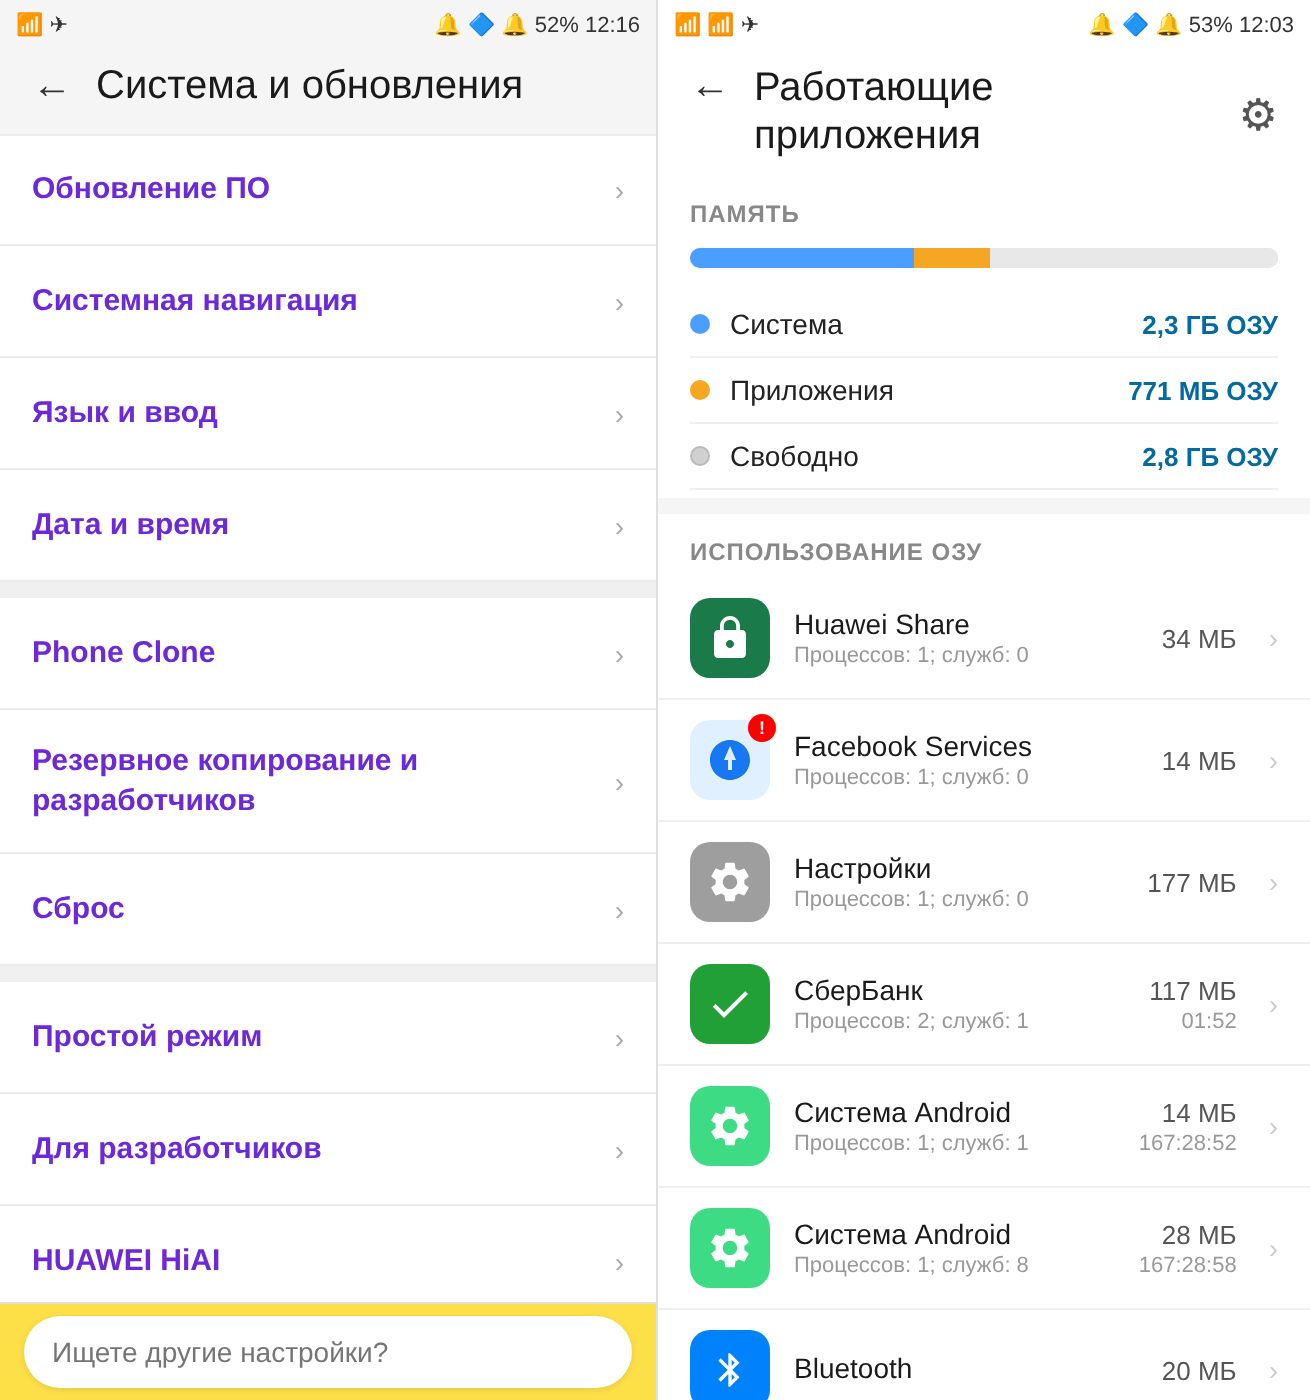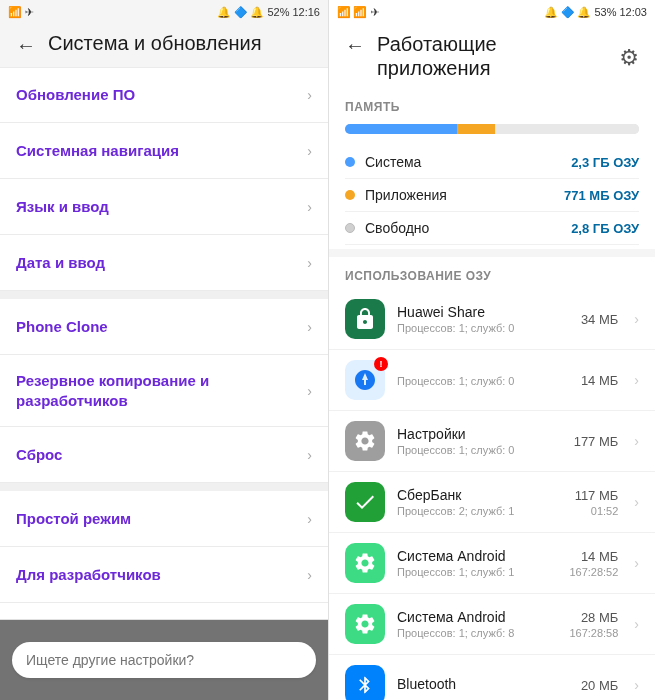--- a/index.html
+++ b/index.html
@@ -88,22 +88,22 @@
       line-height: 1.3;
       font-weight: bold;
     }
 
     .chevron {
       color: #aaa;
       font-size: 14px;
     }
 
     .search-bar {
-      padding: 22px 12px;
-      background: #737373;
+      padding: 6px 12px;
+      background: #fde047;
       border-top: 1px solid #e0e0e0;
     }
 
     .search-input {
       width: 100%;
       padding: 10px 14px;
       border-radius: 24px;
       border: none;
       background: #fff;
       font-size: 14px;
@@ -369,21 +369,21 @@
     </div>
     <div class="menu-item">
       <span class="menu-item-text">Системная навигация</span>
       <span class="chevron">›</span>
     </div>
     <div class="menu-item">
       <span class="menu-item-text">Язык и ввод</span>
       <span class="chevron">›</span>
     </div>
     <div class="menu-item">
-      <span class="menu-item-text">Дата и ввод</span>
+      <span class="menu-item-text">Дата и время</span>
       <span class="chevron">›</span>
     </div>
     <div class="menu-item-gap"></div>
     <div class="menu-item">
       <span class="menu-item-text">Phone Clone</span>
       <span class="chevron">›</span>
     </div>
     <div class="menu-item">
       <span class="menu-item-text">Резервное копирование и разработчиков</span>
       <span class="chevron">›</span>
@@ -497,20 +497,21 @@
     <div class="app-list-item">
       <div class="icon-wrapper">
         <div class="app-icon app-icon-facebook">
           <svg width="24" height="24" viewBox="0 0 24 24" fill="#1877f2">
               <path d="M12 2C6.48 2 2 6.48 2 12s4.48 10 10 10 10-4.48 10-10S17.52 2 12 2zm-1 15v-5H9l3-7 3 7h-2v5h-2z"></path>
             </svg>
         </div>
         <div class="notification-badge">!</div>
       </div>
       <div class="app-info">
+        <div class="app-name">Facebook Services</div>
         <div class="app-sub">Процессов: 1; служб: 0</div>
       </div>
       <div class="app-right">
         <span class="app-size">14 МБ</span>
       </div>
       <span class="app-chevron">›</span>
     </div>
 
     <div class="app-list-item">
       <div class="icon-wrapper">

